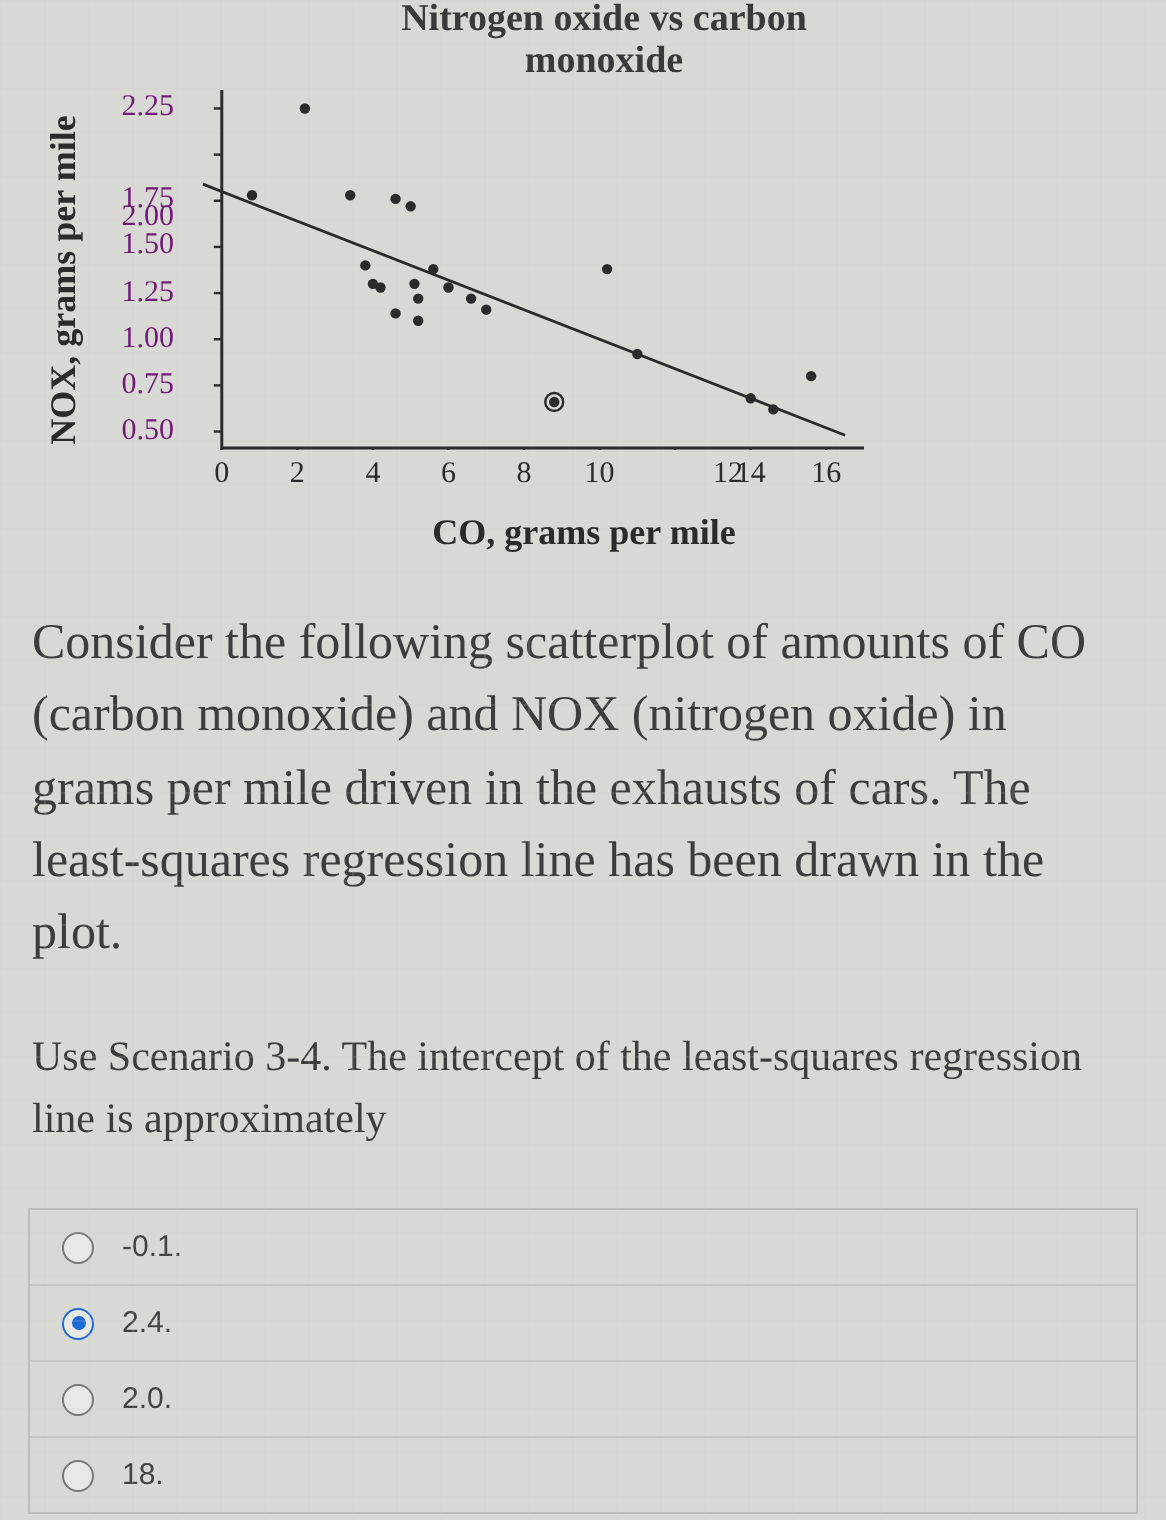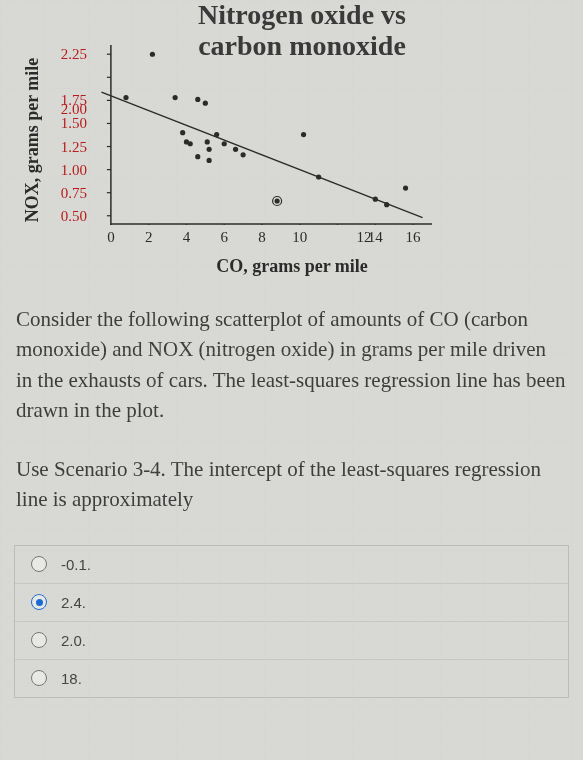--- a/index.html
+++ b/index.html
@@ -25,21 +25,21 @@
     margin-bottom: 26px;
   }
   .chart-title {
     position: absolute;
     top: 0;
     left: 160px;
     width: 260px;
     text-align: center;
     font-family: 'Times New Roman', serif;
     font-weight: bold;
-    font-size: 28px;
+    font-size: 19px;
     color: #3a3a3a;
     line-height: 1.1;
   }
   .ylabel {
     position: absolute;
     left: 20px;
     top: 140px;
     transform: translate(-50%, -50%) rotate(-90deg);
     font-weight: bold;
     font-size: 18px;
@@ -63,34 +63,34 @@
     width: 340px;
     height: 180px;
   }
   .plot svg { display:block; }
   .ytick {
     position: absolute;
     right: 345px;
     width: 40px;
     text-align: right;
     font-size: 15px;
-    color: #b91c1c;
+    color: #701a75;
     transform: translateY(-50%);
   }
   .xtick {
     position: absolute;
     top: 184px;
     width: 24px;
     text-align: center;
     font-size: 15px;
     color: #2b2b2b;
     transform: translateX(-50%);
   }
   .question-text {
-    font-size: 21px;
+    font-size: 25px;
     line-height: 1.45;
     color: #3d3d3d;
     margin: 0 4px 28px 4px;
   }
   .prompt-text {
     font-size: 21px;
     line-height: 1.45;
     color: #3d3d3d;
     margin: 0 4px 30px 4px;
   }

